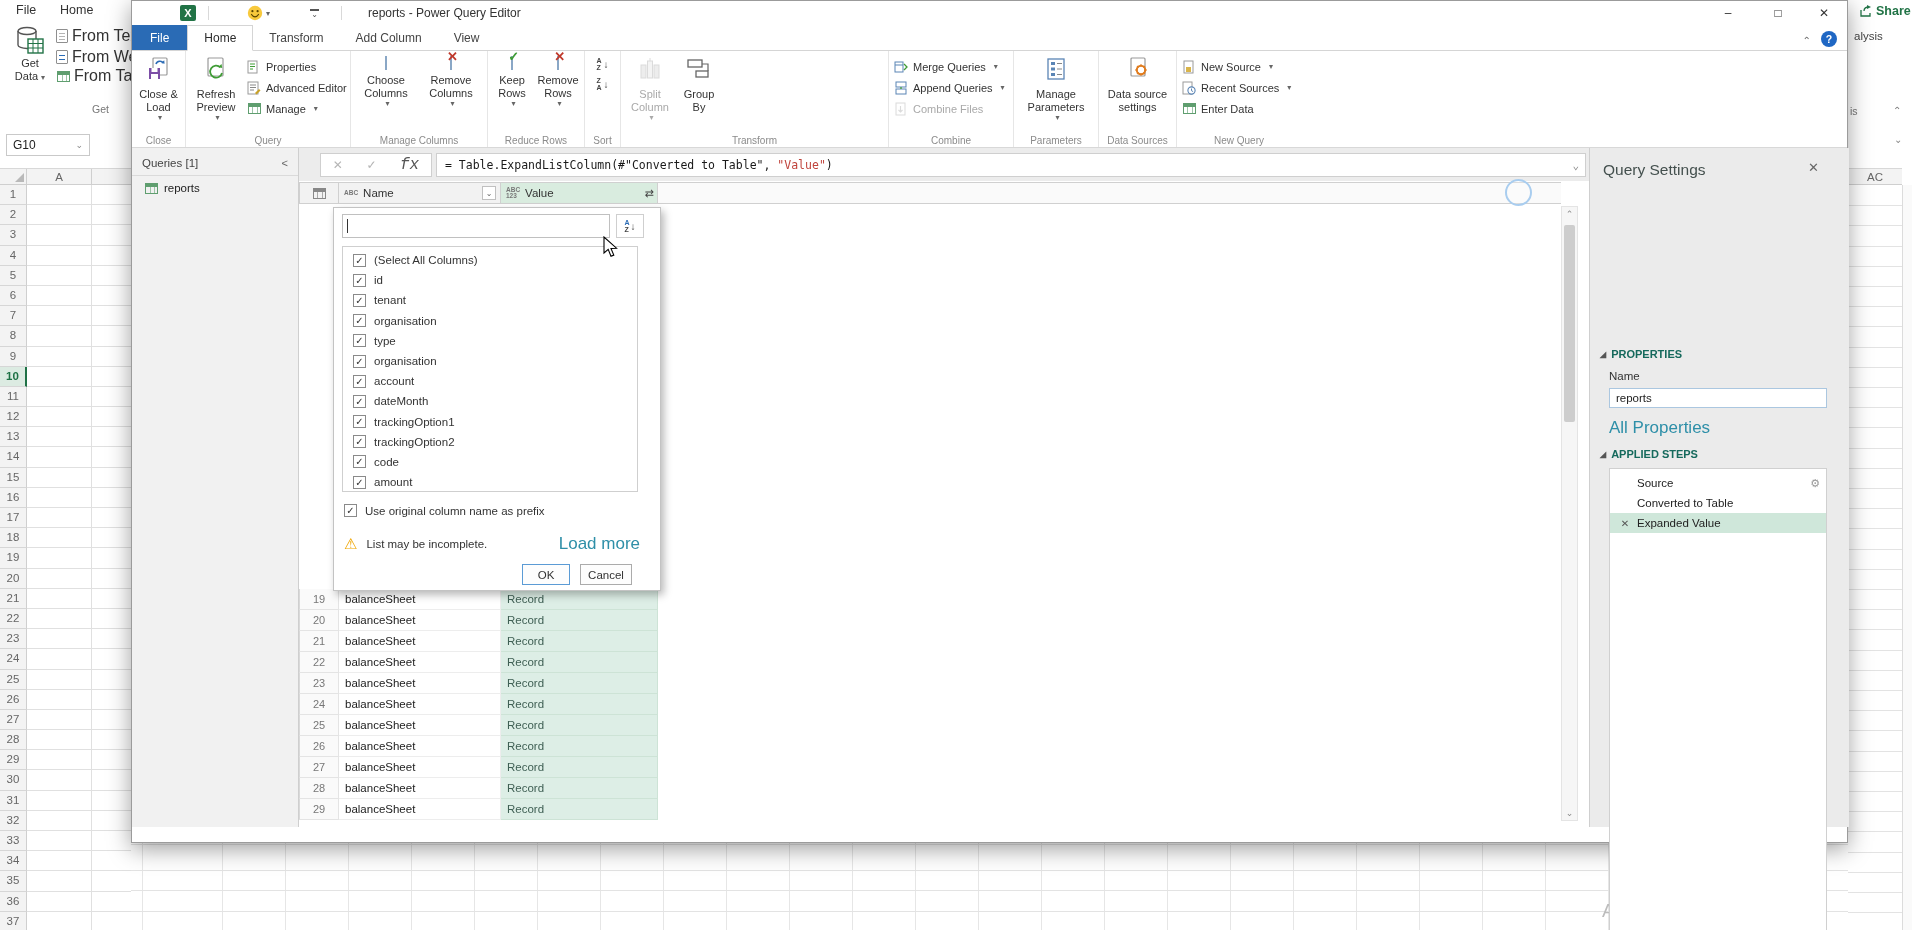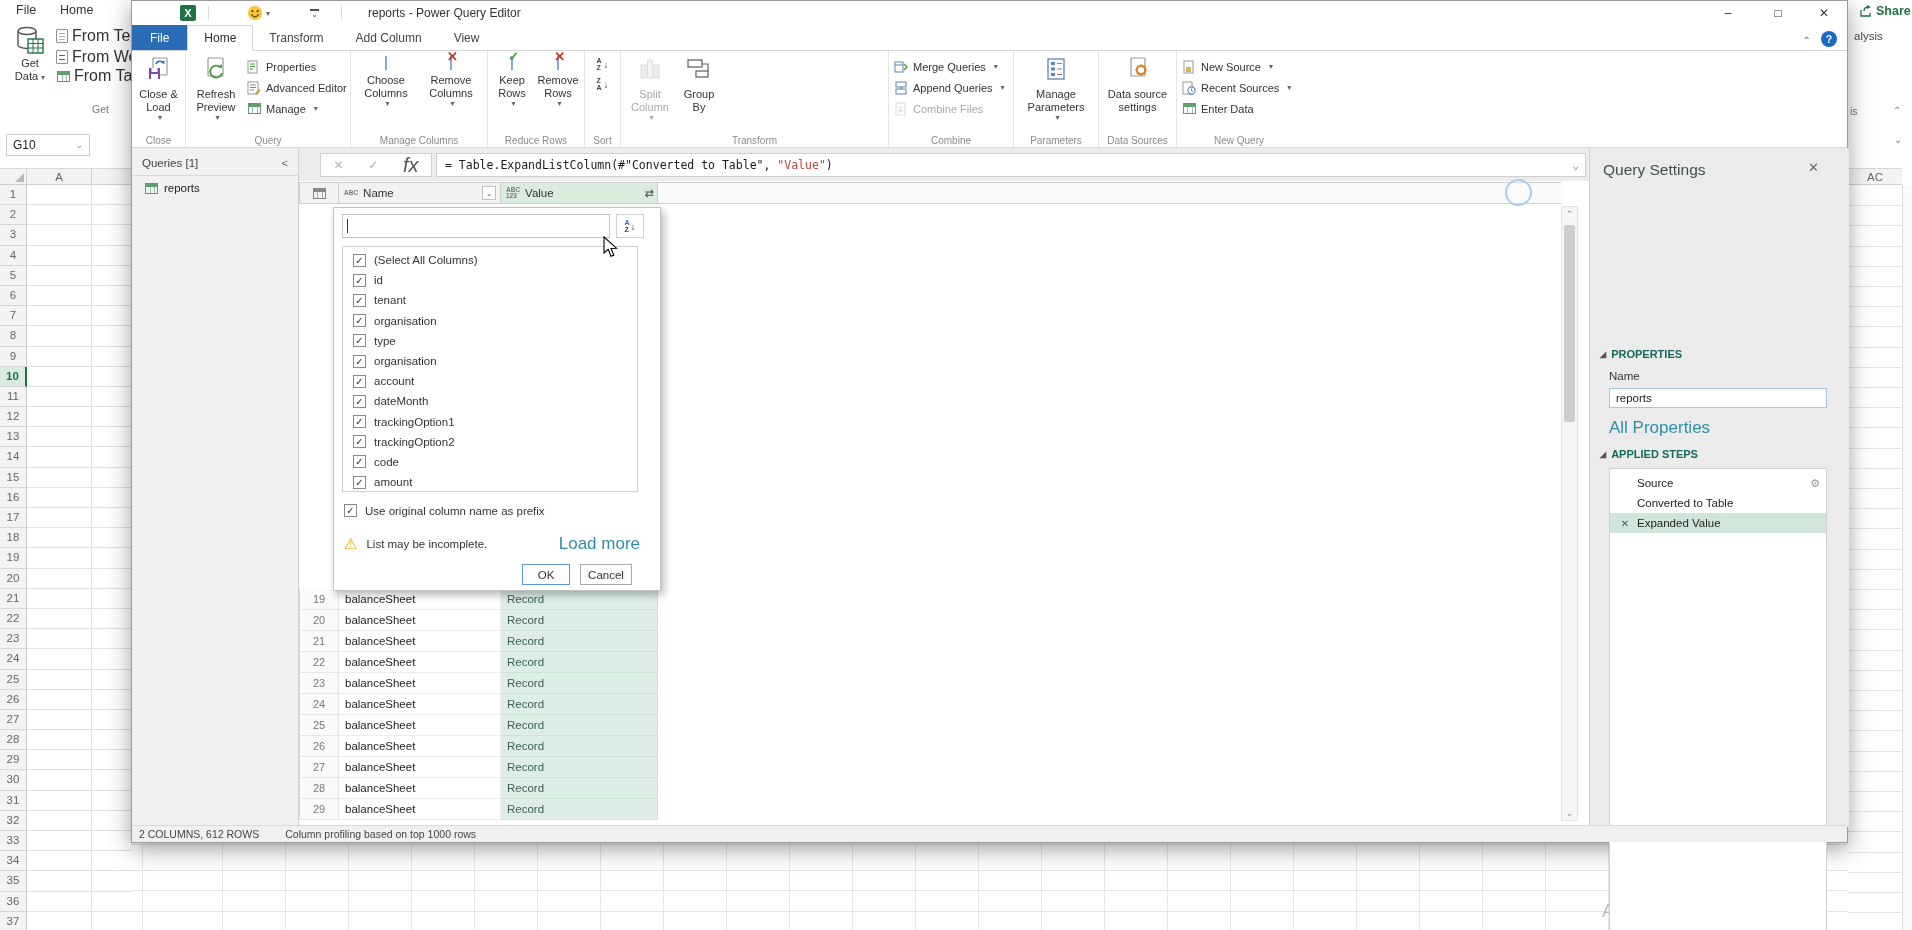--- a/index.html
+++ b/index.html
@@ -62,21 +62,21 @@
  linear-gradient(to bottom,#5f9e6f 0,#5f9e6f 3px,rgba(0,0,0,0) 3px),
  repeating-linear-gradient(to right,rgba(0,0,0,0) 0 3.5px,#9cc4a7 3.5px 4.5px)}
 .sortbtn{display:flex;align-items:center;gap:2px;height:20px;padding:0 3px}
 .azl{font-size:7px;line-height:7px;font-weight:bold;color:#444;display:flex;flex-direction:column}
 .azarrow{font-size:10px;color:#444}
 #pq-queries{position:absolute;left:0;top:147px;width:167px;height:679px;background:#f1f1f1;border-right:1px solid #cfcfcf}
 #pq-queries .hdr{display:flex;justify-content:space-between;align-items:center;padding:9px 10px 6px 10px;font-size:11.5px;color:#444;border-bottom:1px solid #dadada}
 .qitem{display:flex;align-items:center;gap:6px;padding:5px 8px 5px 12px;font-size:11.5px;color:#222}
 #formula-strip{position:absolute;left:167px;top:147px;width:1290px;height:33px;background:#ececec}
 #fx-box{position:absolute;left:188px;top:152px;width:112px;height:24px;background:#fff;border:1px solid #cfcfcf;display:flex;align-items:center;justify-content:space-around;color:#b5b5b5}
-#fx-box .fx{font-style:italic;font-family:Liberation Sans, sans-serif;font-size:20px;color:#555}
+#fx-box .fx{font-style:italic;font-family:Liberation Mono, monospace;font-size:16px;color:#555}
 #formula-input{position:absolute;left:304px;top:152px;width:1150px;height:24px;background:#fff;border:1px solid #cfcfcf;display:flex;align-items:center;padding:0 22px 0 8px;font-family:"DejaVu Sans Mono",monospace;font-size:11.5px;color:#1a1a1a;white-space:pre}
 #formula-input .lit{color:#c0443c}
 #formula-input .chev{position:absolute;right:6px;color:#888;font-size:11px}
 
 #grid-header{position:absolute;left:167px;top:181px;width:1262px;height:22px;display:flex}
 .gh{border:1px solid #d0d0d0;border-left:none;background:#f2f2f2;display:flex;align-items:center;font-size:11.5px;color:#333;padding:0 5px;position:relative}
 .gh.first{border-left:1px solid #d0d0d0;width:40px;justify-content:center}
 .gh.name{width:162px}
 .gh.value{width:157px;background:#d9ecdf}
 .gh.rest{flex:1;background:#fafafa;border-right:none}
@@ -797,24 +797,20 @@
           <span class="pad"></span>
           <span>Converted to Table</span>
         </div>
         <div class="step selected">
           <span class="xdel">✕</span>
           <span>Expanded Value</span>
         </div>
       </div>
   </div>
 
-  <div id="pq-status">
-    <span style="margin-left:7px">2 COLUMNS, 612 ROWS</span>
-    <span style="margin-left:26px">Column profiling based on top 1000 rows</span>
-  </div>
 
   <div id="expand-panel">
     <div id="ep-search">
       <span class="caret"></span>
       <span></span>
     </div>
     <div id="ep-az">
       <span class="azl">
           <span style="color:#2a6bb5">A</span>
           <span>Z</span>

